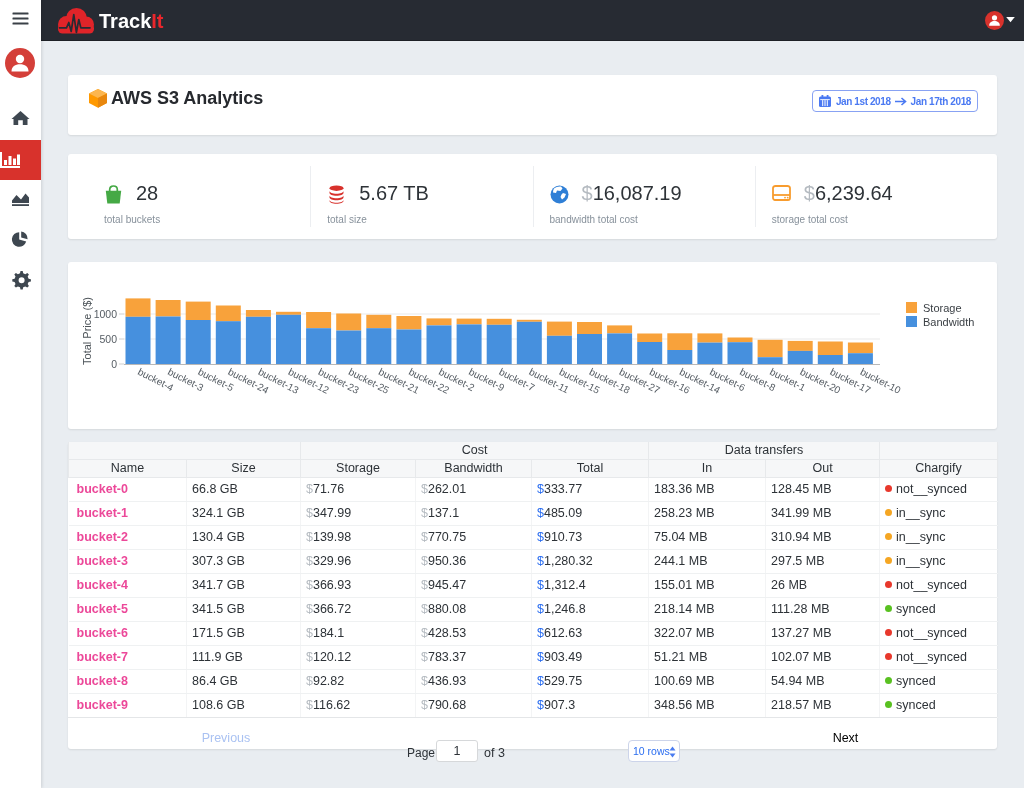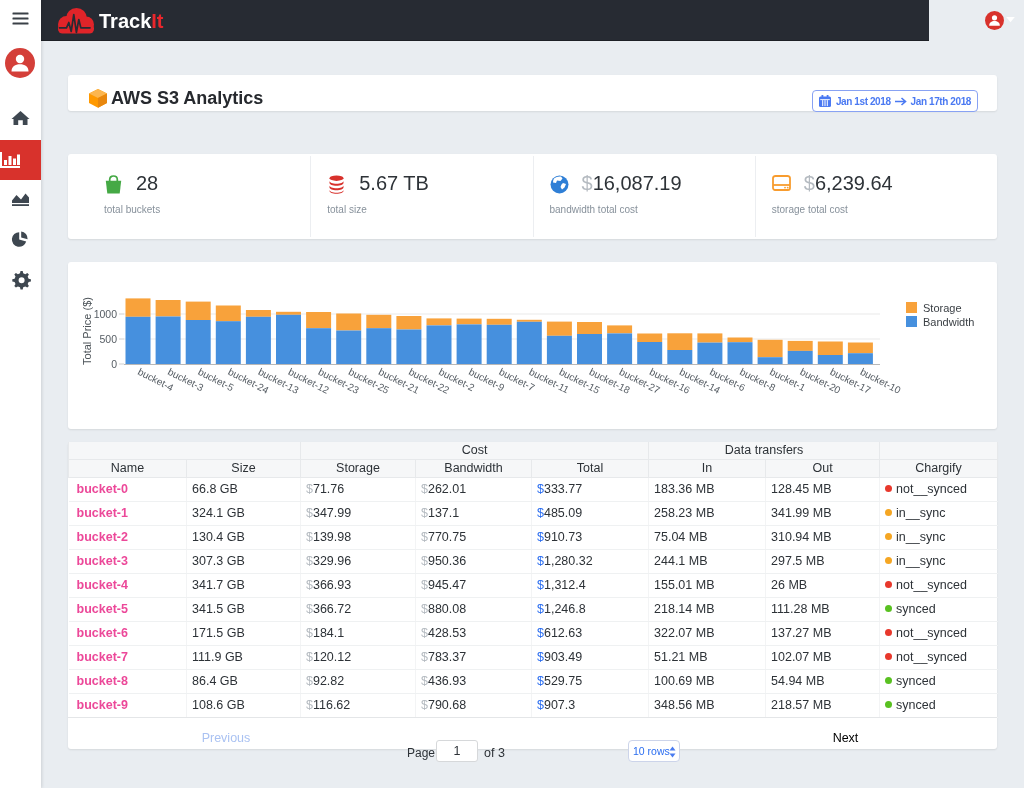--- a/index.html
+++ b/index.html
@@ -1,30 +1,30 @@
 <!DOCTYPE html>
 <html><head><meta charset="utf-8"><title>TrackIt</title>
 <style>
 *{margin:0;padding:0;box-sizing:border-box}
 html,body{width:1024px;height:788px;overflow:hidden}
 body{font-family:"Liberation Sans",sans-serif;background:#e9edf1;position:relative}
-.topbar{position:absolute;left:41px;top:0;width:888px;height:41px;background:#272b33;border-bottom:1px solid #1d2026}
+.topbar{position:absolute;left:41px;top:0;width:983px;height:41px;background:#272b33;border-bottom:1px solid #1d2026}
 .sidebar{position:absolute;left:0;top:0;width:41px;height:788px;background:#fff;box-shadow:1px 0 3px rgba(0,0,0,0.12);z-index:5}
 .s-item{position:absolute;left:0;width:41px;text-align:center}
 .avatar{position:absolute;left:5px;top:48px;width:30px;height:30px;border-radius:50%;background:#d43f39}
 .s-active{position:absolute;left:0;top:140px;width:41px;height:40px;background:#d8322c}
 .logo{position:absolute;left:13px;top:6px;display:flex;align-items:center}
 .logotx{font-size:20px;font-weight:bold;color:#fff;letter-spacing:0;margin-left:3px}
 .logotx span{color:#e8262c}
 .tavatar{position:absolute;left:944px;top:11px;width:19px;height:19px;border-radius:50%;background:#d8322c}
 .card{position:absolute;left:68px;width:929px;background:#fff;border-radius:3px;box-shadow:0 1px 2px rgba(0,0,0,0.09)}
-.c1{top:75px;height:36px}
+.c1{top:75px;height:60px}
 .title{position:absolute;left:43px;top:13px;font-size:18px;font-weight:bold;color:#26292e}
 .datebtn{position:absolute;right:19px;top:15px;height:22px;white-space:nowrap;border:1px solid #88a2f3;border-radius:4px;color:#4a79f2;font-size:10px;font-weight:bold;letter-spacing:-0.4px;display:flex;align-items:center;padding:0 6px;background:#fff}
-.c2{top:154px;height:85px;display:flex;padding:2px 20px}
+.c2{top:154px;height:85px;display:flex;padding:12px 20px}
 .stat{width:223px;position:relative;padding:19px 0 0 16px}
 .stat+.stat{border-left:1px solid #eceef1}
 .stat .num{position:absolute;left:48px;top:9px;font-size:20px;color:#2e3338;display:flex;align-items:center;height:37px}
 .stat .lb{position:absolute;left:16px;top:48px;font-size:10px;color:#87919b}
 .gd{color:#b4bac0}
 .bd{color:#2a6df0}
 .gd2{color:#b4bac0}
 .c3{top:262px;height:167px}
 .ctitle{position:absolute;left:0;top:15px;width:929px;text-align:center;font-size:14.5px;color:#35393e}
 .c4{top:442px;height:307px;font-size:12.5px;color:#2d3237}

